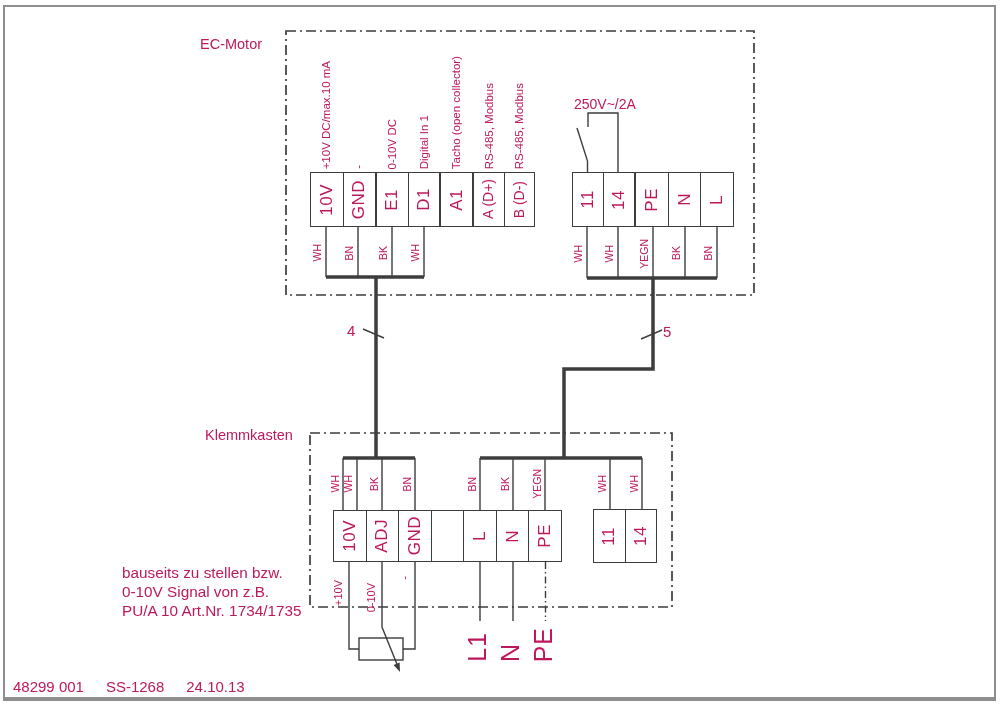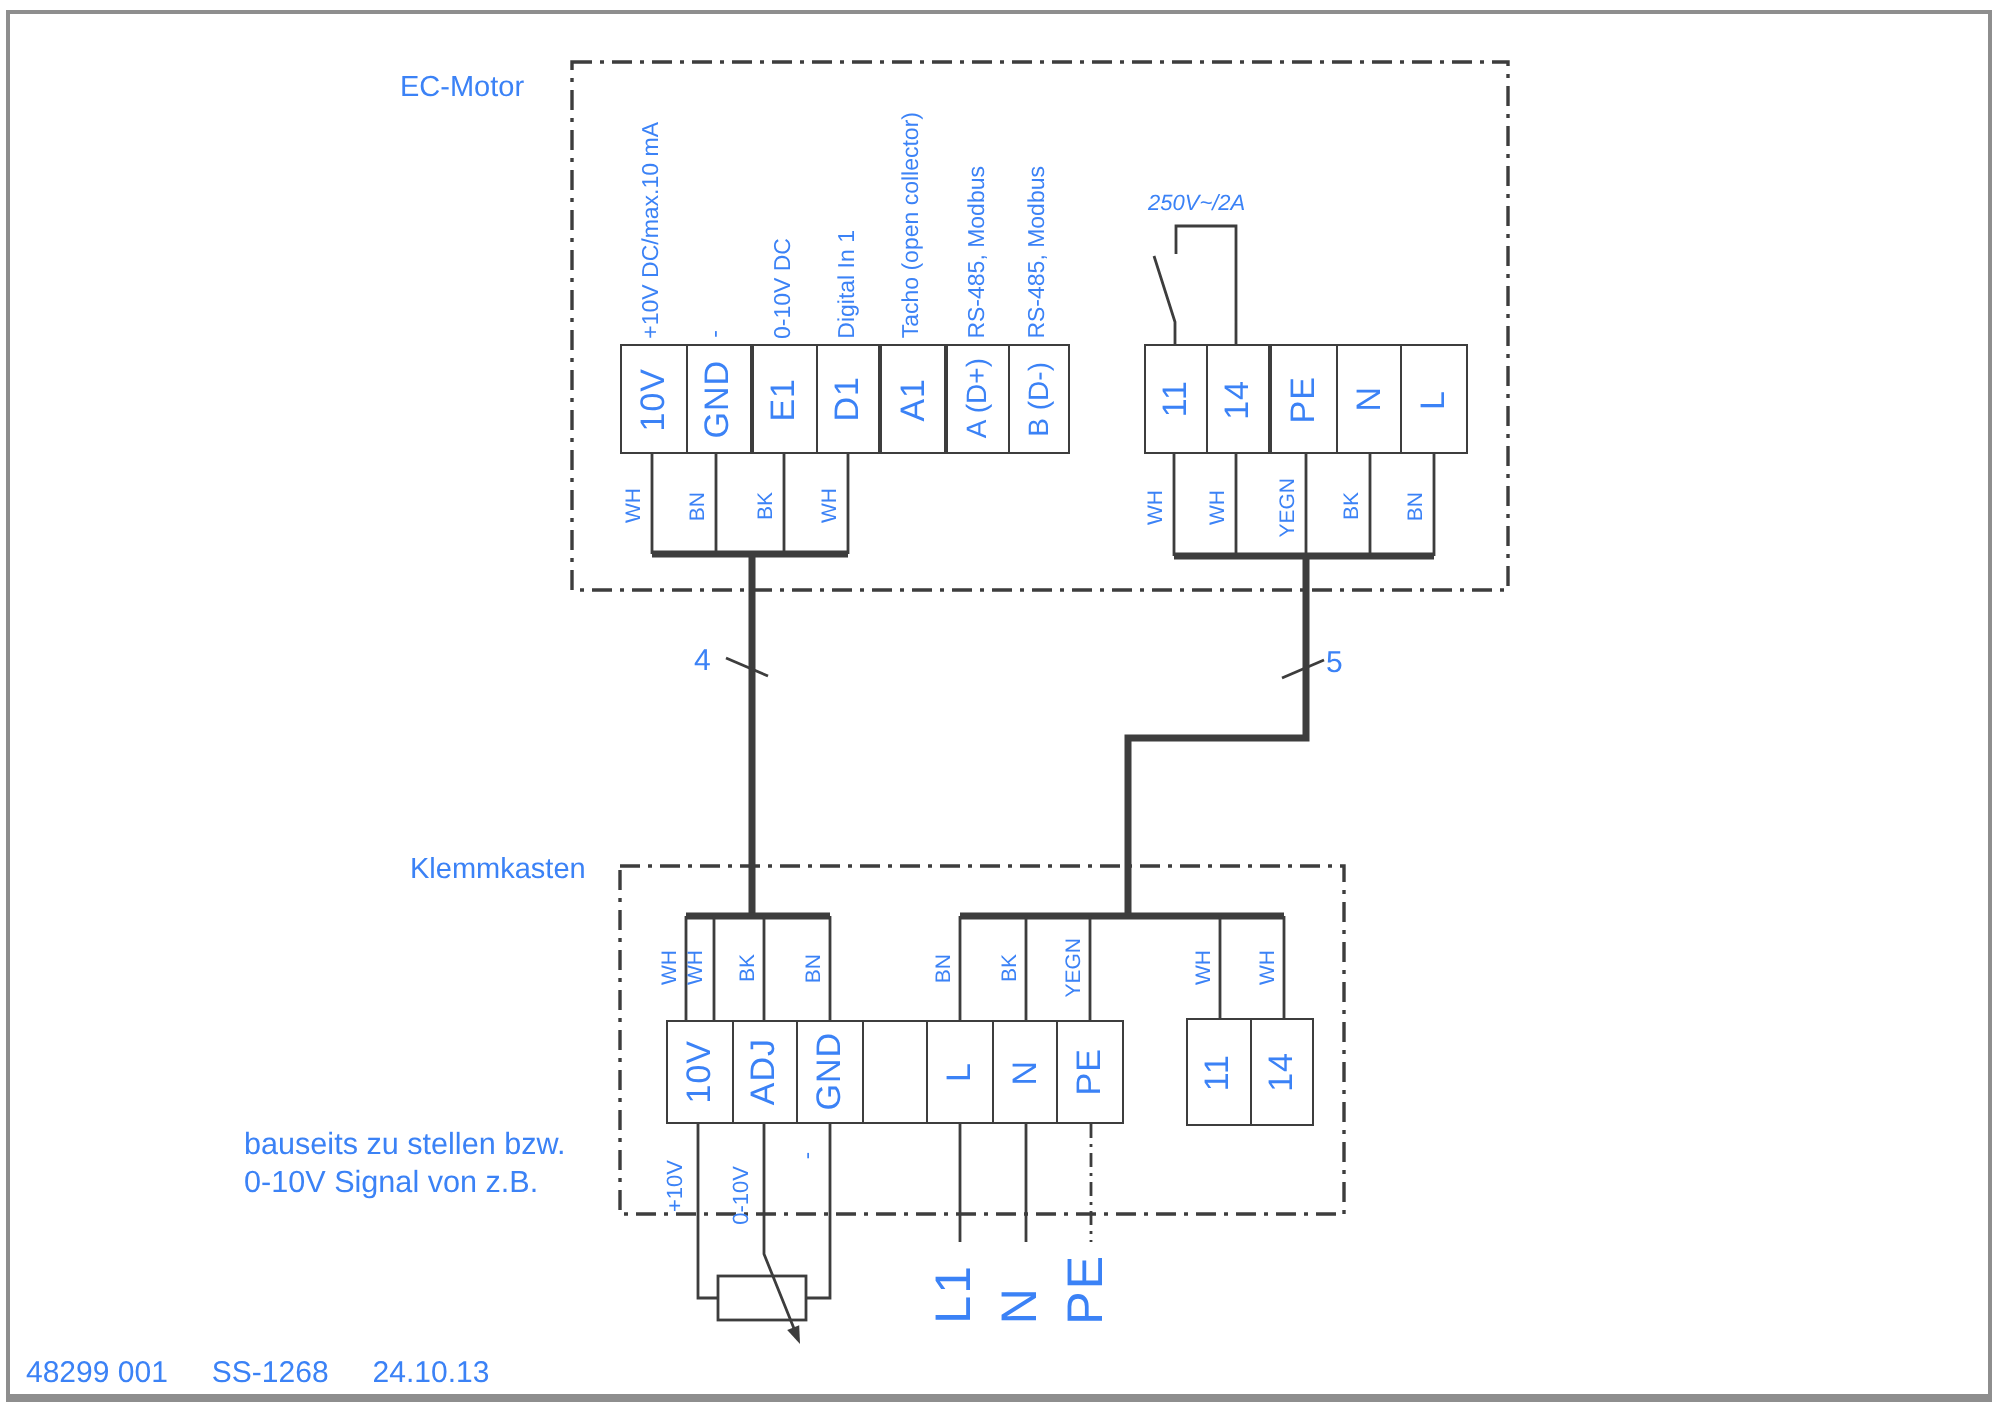--- a/index.html
+++ b/index.html
@@ -1,17 +1,17 @@
 <!DOCTYPE html>
 <html><head>
 <meta charset="utf-8">
 <style>
   html,body{margin:0;padding:0;background:#fff;}
   #canvas{position:relative;width:1000px;height:707px;background:#ffffff;overflow:hidden;
-          font-family:"Liberation Sans",sans-serif;color:#3b82f6;}
+          font-family:"Liberation Sans",sans-serif;color:#be185d;}
   .frame{position:absolute;left:3px;top:5px;width:993px;height:696px;
          border:2px solid #8e8e8e;border-bottom-width:4px;box-sizing:border-box;}
   svg.overlay{position:absolute;left:0;top:0;}
   .vtext{writing-mode:vertical-rl;transform:rotate(180deg);white-space:nowrap;line-height:1.05;}
   
   .tblock{position:absolute;display:flex;background:#fff;border:1.6px solid #3d3d3d;box-sizing:border-box;}
   .tcell{flex:1;display:flex;align-items:center;justify-content:center;border-right:1.6px solid #3d3d3d;}
   .tcell:last-child{border-right:0;}
   .tid{font-size:17px;letter-spacing:0.5px;}
   
@@ -21,21 +21,21 @@
   .wlabel{position:absolute;display:flex;align-items:center;justify-content:center;width:14px;}
   .wlabel span{font-size:10.5px;}
   
   .blabel{position:absolute;display:flex;flex-direction:column;justify-content:flex-end;align-items:center;width:14px;}
   .blabel span{font-size:11px;}
   
   .plabel{position:absolute;display:flex;flex-direction:column;justify-content:flex-end;align-items:center;width:30px;}
   .plabel span{font-size:25px;letter-spacing:1px;}
   .title{position:absolute;font-size:14.5px;}
   .cable-num{position:absolute;font-size:15px;}
-  .switch-rating{position:absolute;font-size:11px;font-style:italic;}
+  .switch-rating{position:absolute;font-size:14px;}
   .note{position:absolute;font-size:15.3px;line-height:19.2px;}
   .footer{position:absolute;font-size:15px;}
   .footer span{margin-right:22px;}
 </style>
 </head>
 <body>
 
 <div id="canvas">
 
   <svg class="overlay" width="1000" height="707" viewBox="0 0 1000 707">
@@ -267,19 +267,20 @@
   <div class="plabel" style="left:495px;top:620px;height:42px;">
     <span class="vtext">N</span>
     </div>
   <div class="plabel" style="left:528px;top:620px;height:42px;">
     <span class="vtext">PE</span>
     </div>
 
   <div class="note" style="left:122px;top:563px;">
     <div>bauseits zu stellen bzw.</div>
     <div>0-10V Signal von z.B.</div>
+    <div>PU/A 10 Art.Nr. 1734/1735</div>
   </div>
 
   <div class="footer" style="left:13px;top:678px;">
     <span>48299 001</span><span>SS-1268</span><span>24.10.13</span>
   </div>
 
 </div>
 
 </body></html>

